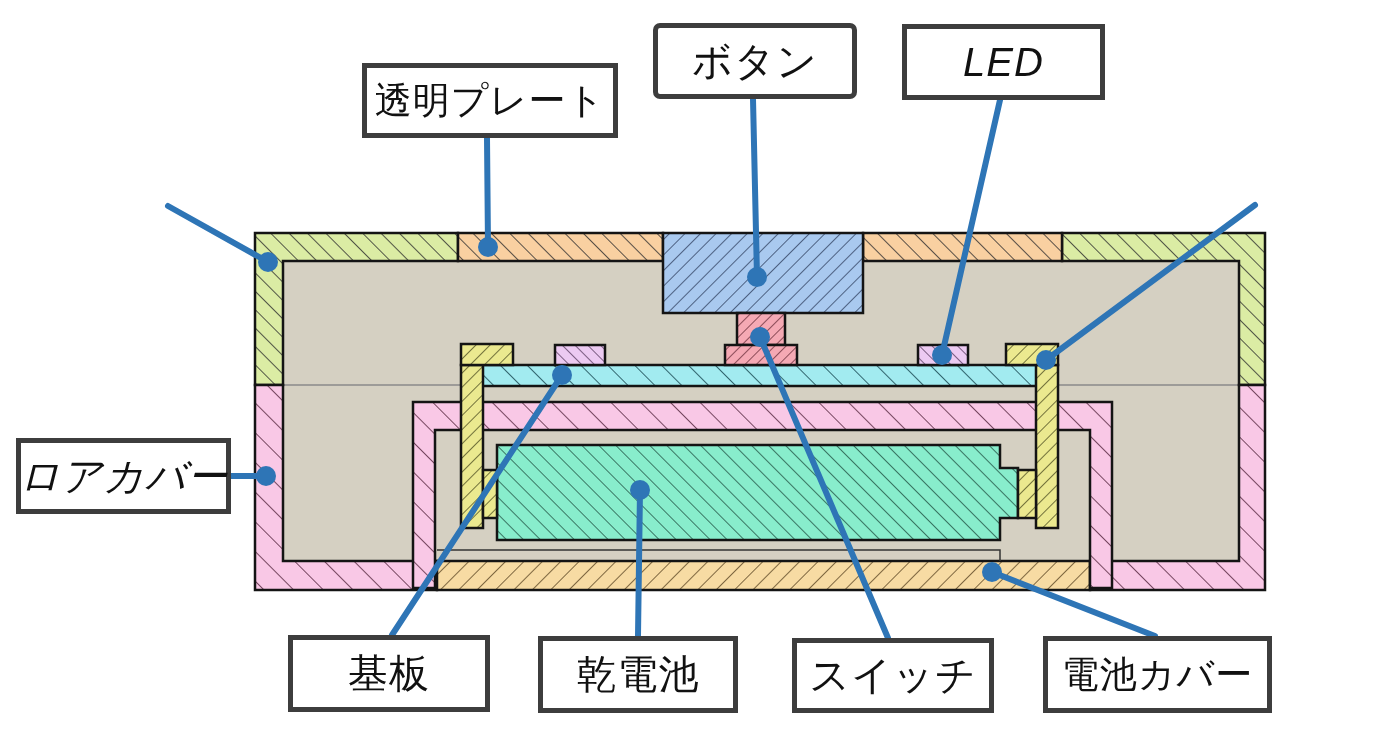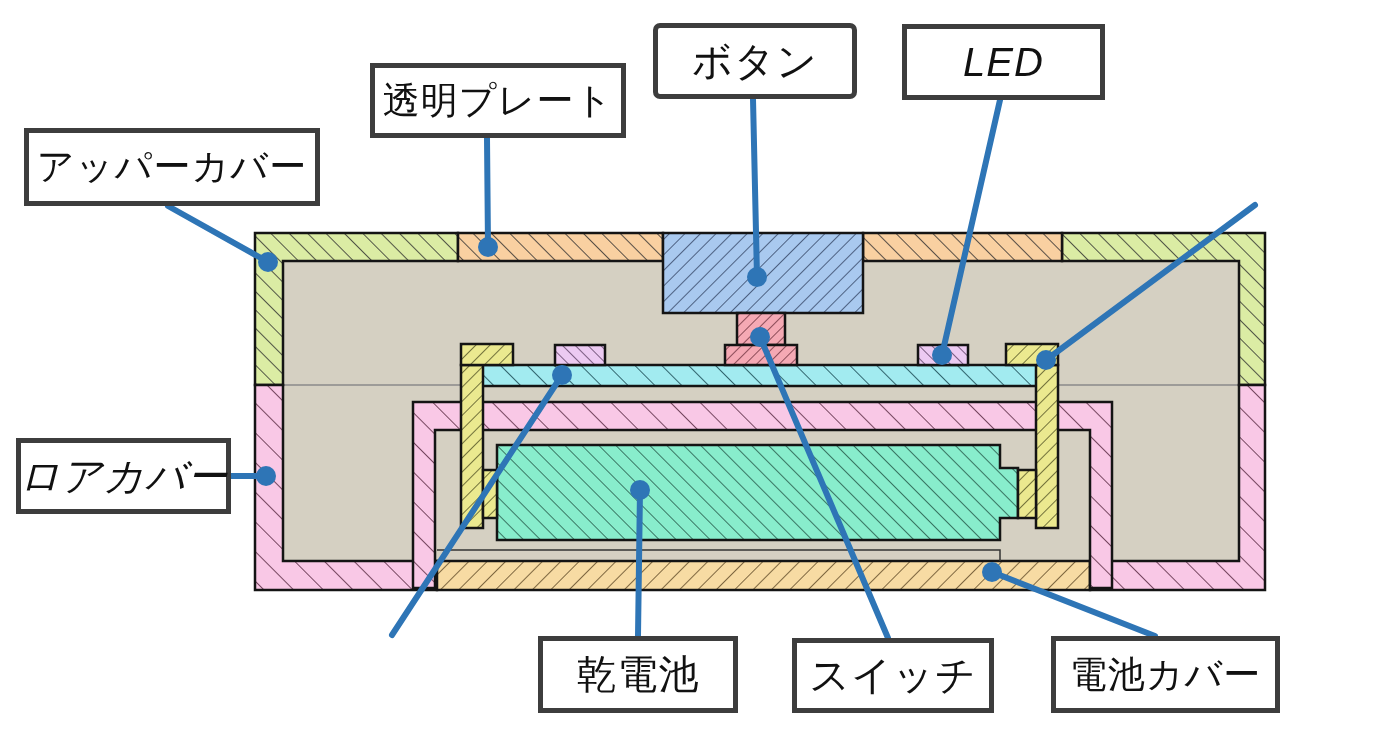--- a/index.html
+++ b/index.html
@@ -14,21 +14,21 @@
   .label-box{
     position:absolute;
     box-sizing:border-box;
     background:#ffffff;
     border:5px solid #3d3d3d;
     display:flex;align-items:center;justify-content:center;
     font-size:40px;color:#111;
     letter-spacing:1px;
     white-space:nowrap;
   }
-  .label-box.small{font-size:37px;margin-left:8px;}
+  .label-box.small{font-size:37px;}
 </style>
 </head>
 <body>
 
 <div id="stage">
 
   <svg id="drawing" width="1373" height="739" viewBox="0 0 1373 739" xmlns="http://www.w3.org/2000/svg">
     <defs>
       <pattern id="hGreen" width="13" height="13" patternUnits="userSpaceOnUse" patternTransform="rotate(-45)">
         <rect width="13" height="13" fill="#dbeca4"></rect>
@@ -153,31 +153,31 @@
         <line x1="888" y1="638" x2="760" y2="337"></line>
           <circle cx="760" cy="337" r="10" stroke="none"></circle>
       </g>
       <g>
         <line x1="1155" y1="636" x2="992" y2="572"></line>
           <circle cx="992" cy="572" r="10" stroke="none"></circle>
       </g>
     </g>
   </svg>
 
-  <div class="label-box small" style="left:16px;top:128px;width:296px;height:78px;">アッパーカバー</div>
 
   <div class="label-box small" style="left:362px;top:63px;width:256px;height:75px;">透明プレート</div>
 
   <div class="label-box" style="left:653px;top:23px;width:204px;height:76px;border-radius:7px;">ボタン</div>
 
   <div class="label-box" style="left:902px;top:24px;width:203px;height:76px;font-style:italic;">LED</div>
 
 
   <div class="label-box" style="left:16px;top:438px;width:215px;height:76px;font-style:italic;">ロアカバー</div>
 
+  <div class="label-box" style="left:288px;top:635px;width:202px;height:77px;">基板</div>
 
   <div class="label-box" style="left:538px;top:636px;width:200px;height:77px;">乾電池</div>
 
   <div class="label-box" style="left:792px;top:638px;width:202px;height:75px;">スイッチ</div>
 
   <div class="label-box small" style="left:1043px;top:636px;width:229px;height:77px;">電池カバー</div>
 
 </div>
 
 </body></html>

